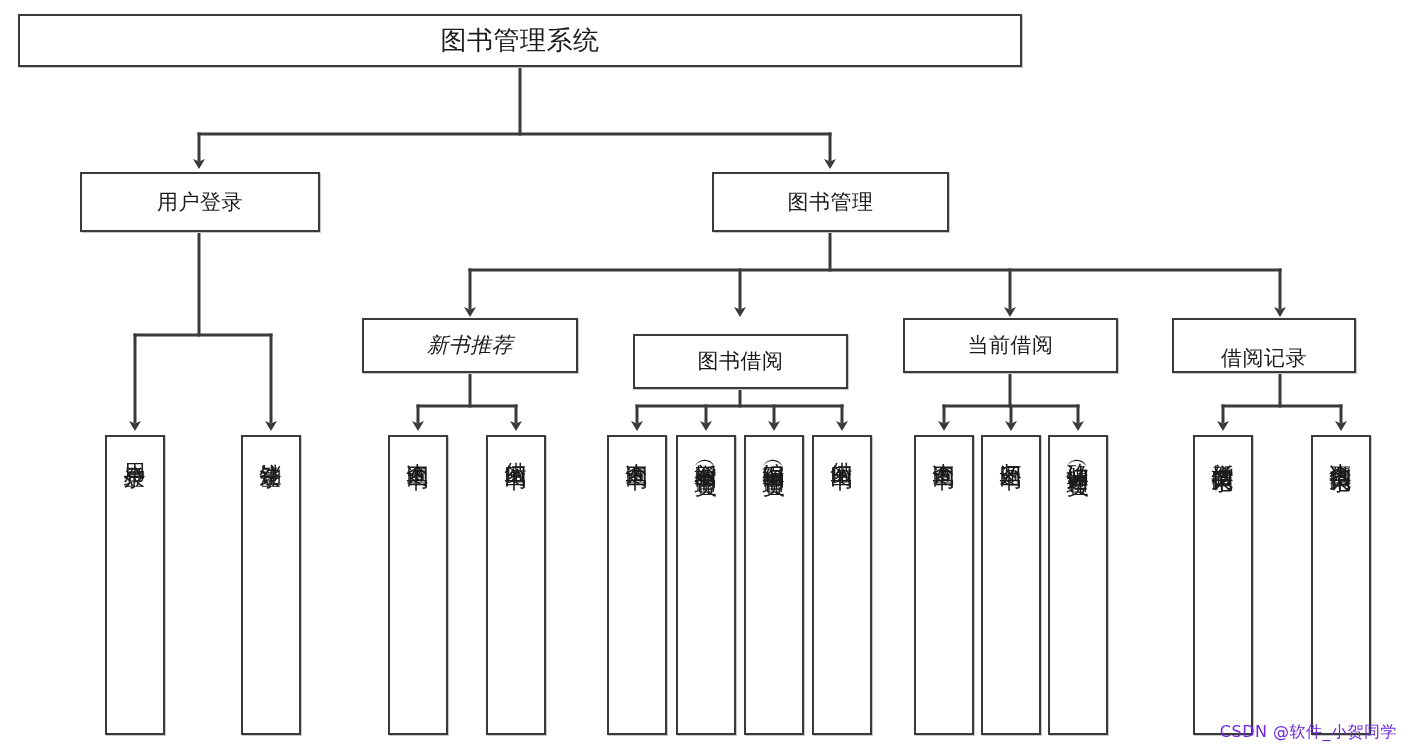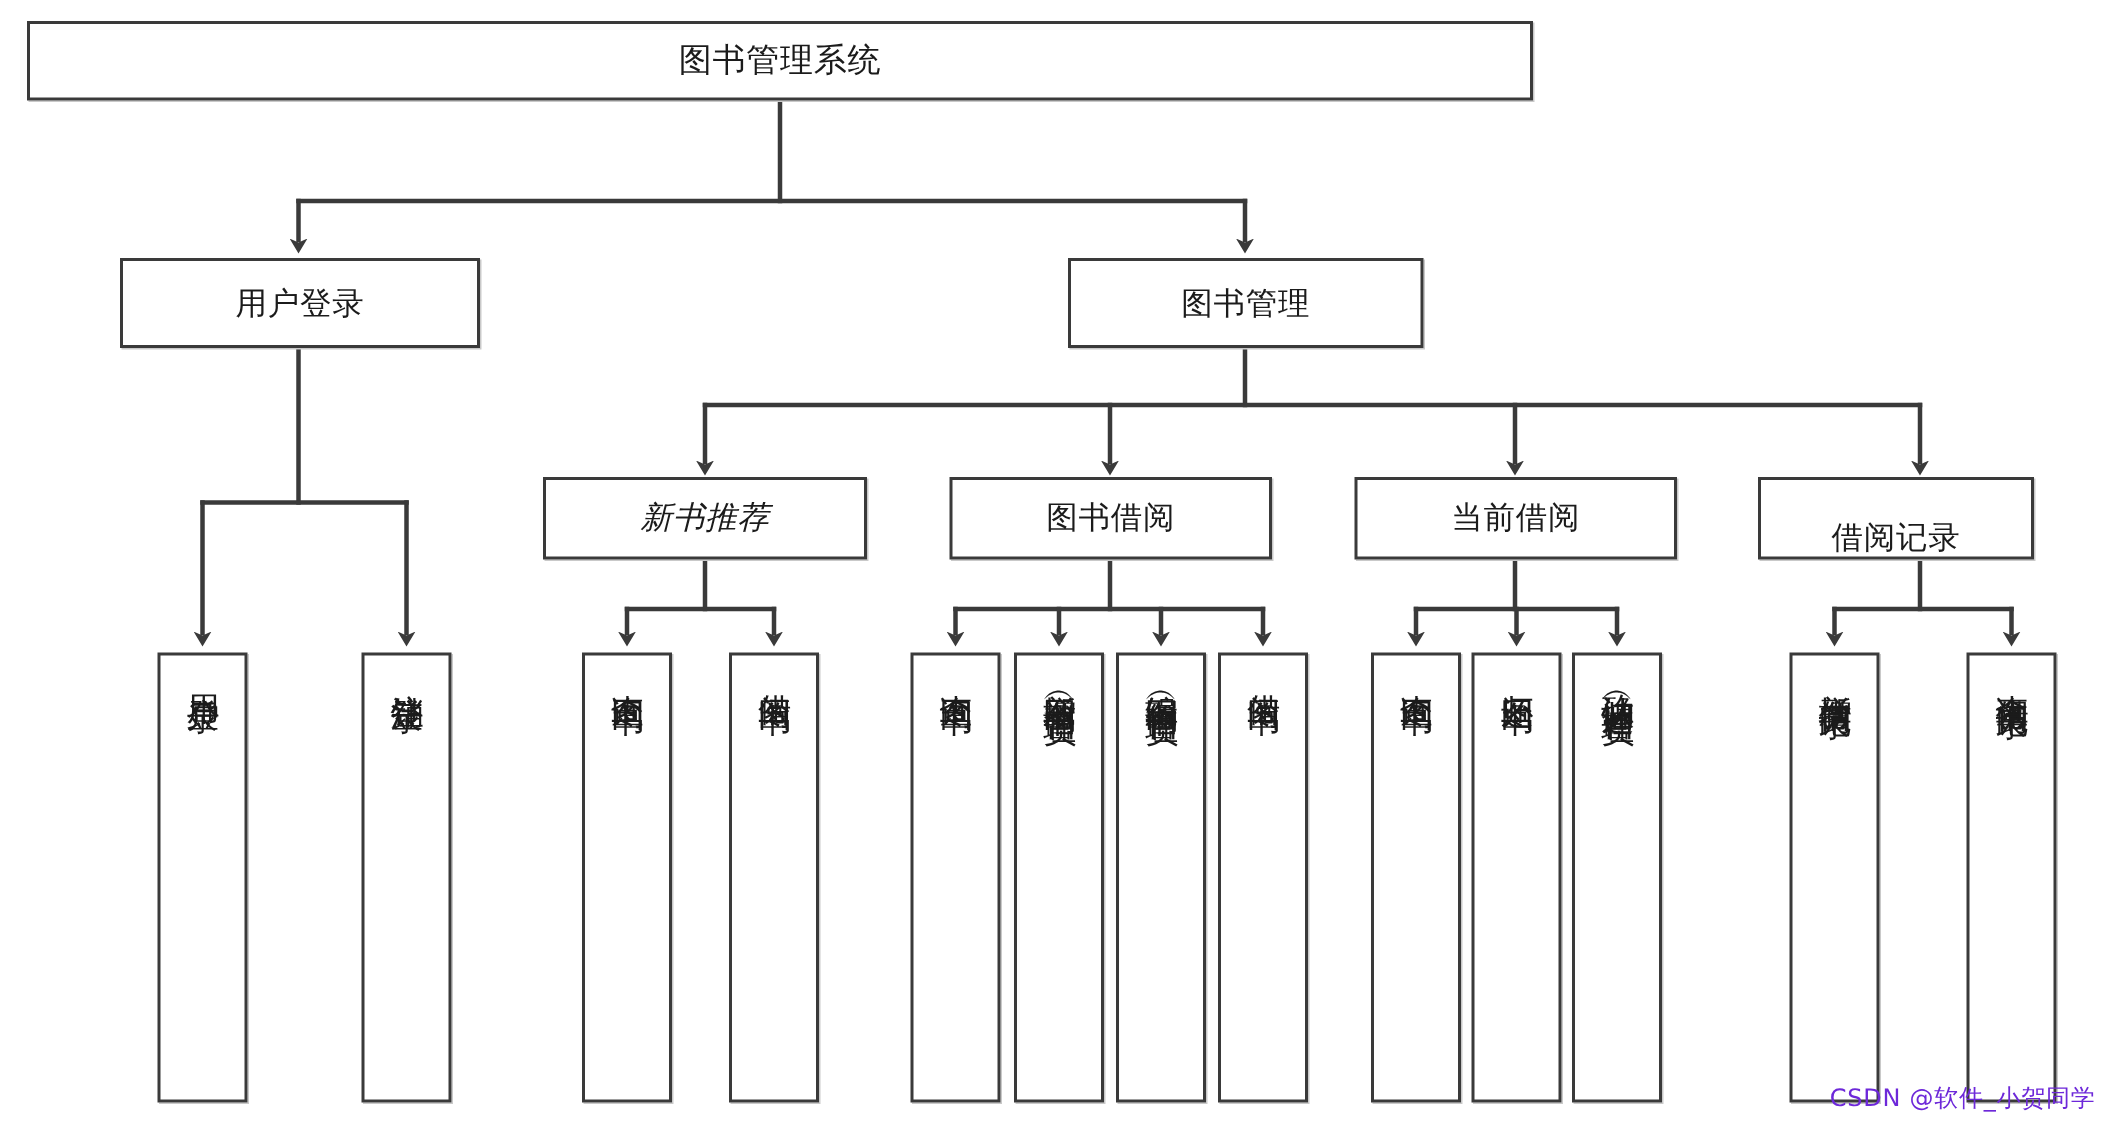--- a/index.html
+++ b/index.html
@@ -41,21 +41,21 @@
     text-align: center;
     line-height: 1.18;
     white-space: pre-line;
   }
   
   .node.horiz .lbl {
     font-size: 21px;
     letter-spacing: 0.5px;
   }
   .node.root .lbl {
-    font-size: 22px;
+    font-size: 26px;
   }
   
   .node.vert {
     align-items: flex-start;
     justify-content: center;
     padding-top: 8px;
   }
   .node.vert .lbl {
     writing-mode: vertical-rl;
     text-orientation: upright;
@@ -136,21 +136,21 @@
   <div class="node horiz" style="left:80px; top:172px; width:240px; height:60px;">
     <span class="lbl">用户登录</span>
   </div>
   <div class="node horiz" style="left:712px; top:172px; width:237px; height:60px;">
     <span class="lbl">图书管理</span>
   </div>
 
   <div class="node horiz" style="left:362px; top:318px; width:216px; height:55px;font-style:italic;">
     <span class="lbl">新书推荐</span>
   </div>
-  <div class="node horiz" style="left:633px; top:318px; width:215px; height:55px;">
+  <div class="node horiz" style="left:633px; top:334px; width:215px; height:55px;">
     <span class="lbl">图书借阅</span>
   </div>
   <div class="node horiz" style="left:903px; top:318px; width:215px; height:55px;">
     <span class="lbl">当前借阅</span>
   </div>
   <div class="node horiz" style="left:1172px; top:318px; width:184px; height:55px;align-items:flex-end;">
     <span class="lbl">借阅记录</span>
   </div>
 
   <div class="node vert" style="left:105px; top:435px; width:60px; height:300px;">

